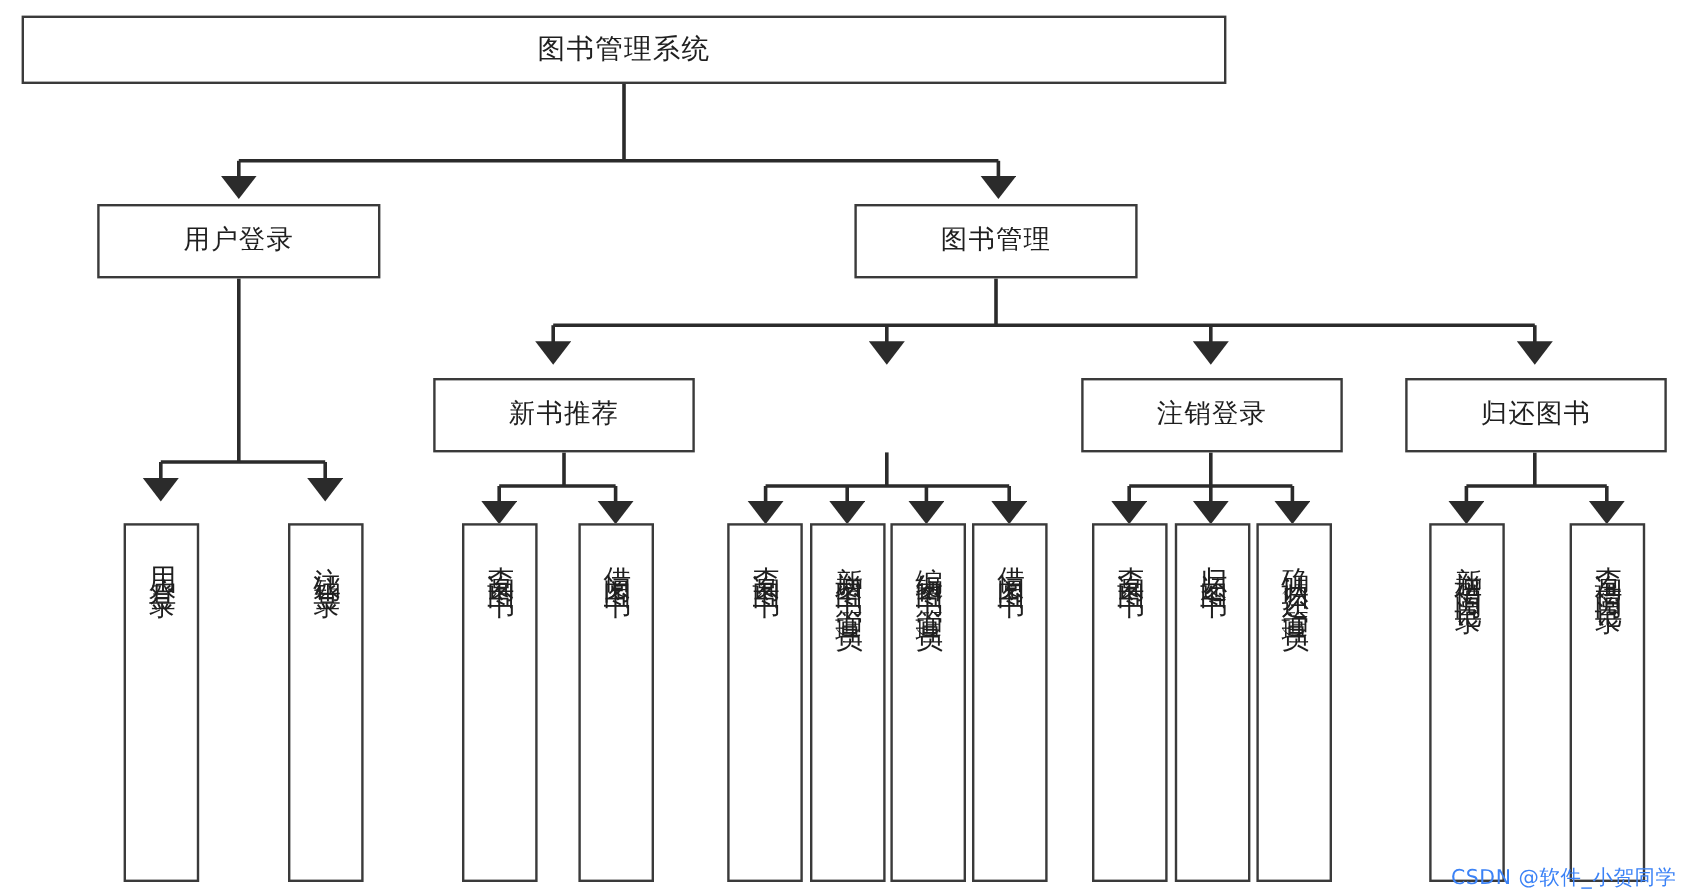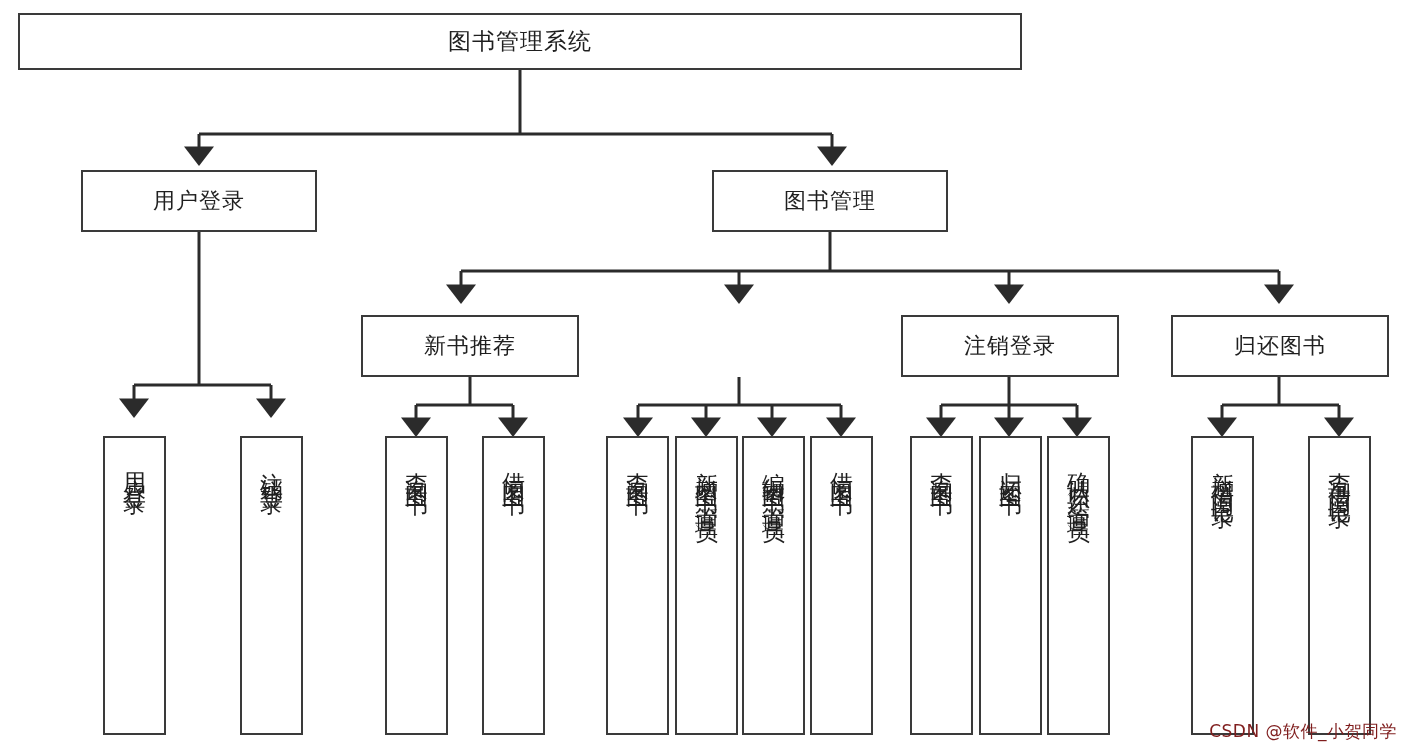--- a/index.html
+++ b/index.html
@@ -16,21 +16,21 @@
 
   .v-node{align-items:flex-start;justify-content:center;padding-top:16px;}
   .v-node .lbl{
       writing-mode:vertical-rl;
       text-orientation:upright;
       font-size:23px;
       letter-spacing:7px;
       line-height:1;
   }
 
-  .watermark{position:absolute;right:8px;bottom:4px;font-size:17px;color:#7f1d1d;
+  .watermark{position:absolute;right:8px;bottom:4px;font-size:17px;color:#3b82f6;
              letter-spacing:.5px;white-space:nowrap;}
 </style>
 </head>
 <body>
 
 <div id="stage">
 
   <svg id="wire" viewBox="0 0 1405 747" xmlns="http://www.w3.org/2000/svg">
     <defs>
       <marker id="ar" markerWidth="12" markerHeight="12" refX="1.2" refY="5" orient="auto" markerUnits="strokeWidth">

